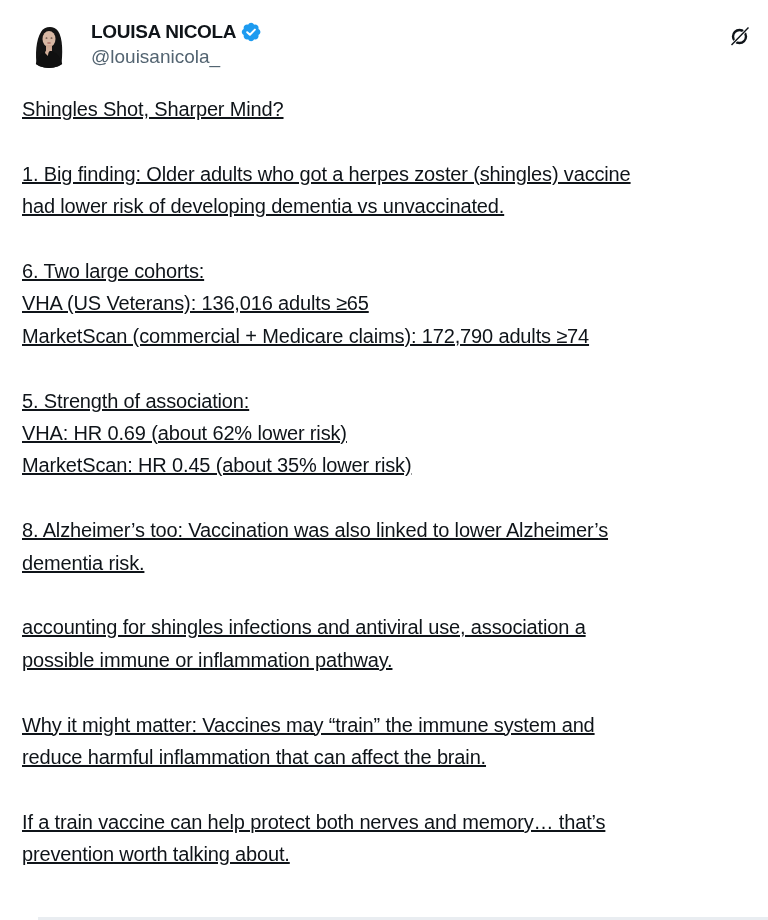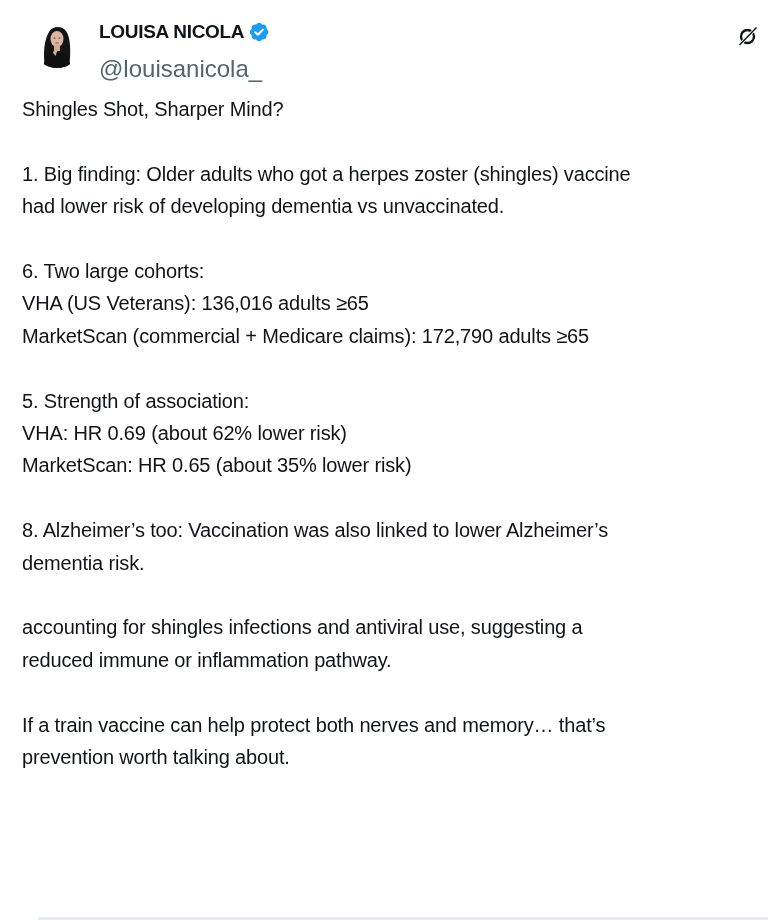--- a/index.html
+++ b/index.html
@@ -17,21 +17,21 @@
     }
     .tweet {
       position: absolute;
       left: 0;
       top: 0;
       width: 768px;
       height: 920px;
     }
     .header {
       position: absolute;
-      left: 12px;
+      left: 4px;
       top: 0;
       width: 752px;
       height: 80px;
     }
     .avatar {
       position: absolute;
       left: 21px;
       top: 20px;
       width: 48px;
       height: 48px;
@@ -57,24 +57,24 @@
       color: #0f1419;
       line-height: 24px;
     }
     .verified-badge {
       margin-left: 4px;
       width: 22px;
       height: 22px;
       display: inline-block;
     }
     .handle {
-      font-size: 24px;
+      font-size: 19px;
       color: #536471;
       line-height: 24px;
-      margin-top: 13px;
+      margin-top: 1px;
     }
     .grok-button {
       position: absolute;
       left: 722px;
       top: 22px;
       width: 28px;
       height: 28px;
       display: flex;
       align-items: center;
       justify-content: center;
@@ -103,20 +103,21 @@
       left: 22px;
       top: 93px;
       width: 730px;
       font-size: 20px;
       line-height: 32.4px;
       color: #0f1419;
       letter-spacing: -0.15px;
     }
     .para {
       margin: 0 0 32.4px 0;
+      text-decoration: underline;
     }
     .para .line {
       display: block;
     }
     .bottom-divider {
       position: absolute;
       left: 38px;
       top: 917px;
       width: 730px;
       height: 3px;
@@ -182,39 +183,43 @@
     </p>
 
     <p class="para">
       <span class="line">1. Big finding: Older adults who got a herpes zoster (shingles) vaccine</span>
       <span class="line">had lower risk of developing dementia vs unvaccinated.</span>
     </p>
 
     <p class="para">
       <span class="line">6. Two large cohorts:</span>
       <span class="line">VHA (US Veterans): 136,016 adults ≥65</span>
-      <span class="line">MarketScan (commercial + Medicare claims): 172,790 adults ≥65</span>
+      <span class="line">MarketScan (commercial + Medicare claims): 172,790 adults ≥74</span>
     </p>
 
     <p class="para">
       <span class="line">5. Strength of association:</span>
       <span class="line">VHA: HR 0.69 (about 62% lower risk)</span>
-      <span class="line">MarketScan: HR 0.65 (about 35% lower risk)</span>
+      <span class="line">MarketScan: HR 0.45 (about 35% lower risk)</span>
     </p>
 
     <p class="para">
       <span class="line">8. Alzheimer’s too: Vaccination was also linked to lower Alzheimer’s</span>
       <span class="line">dementia risk.</span>
     </p>
 
     <p class="para">
-      <span class="line">accounting for shingles infections and antiviral use, suggesting a</span>
-      <span class="line">reduced immune or inflammation pathway.</span>
-    </p>
-
+      <span class="line">accounting for shingles infections and antiviral use, association a</span>
+      <span class="line">possible immune or inflammation pathway.</span>
+    </p>
+
+    <p class="para">
+      <span class="line">Why it might matter: Vaccines may “train” the immune system and</span>
+      <span class="line">reduce harmful inflammation that can affect the brain.</span>
+    </p>
 
     <p class="para">
       <span class="line">If a train vaccine can help protect both nerves and memory… that’s</span>
       <span class="line">prevention worth talking about.</span>
     </p>
   </div>
 
   <div class="bottom-divider"></div>
 </div>
 

